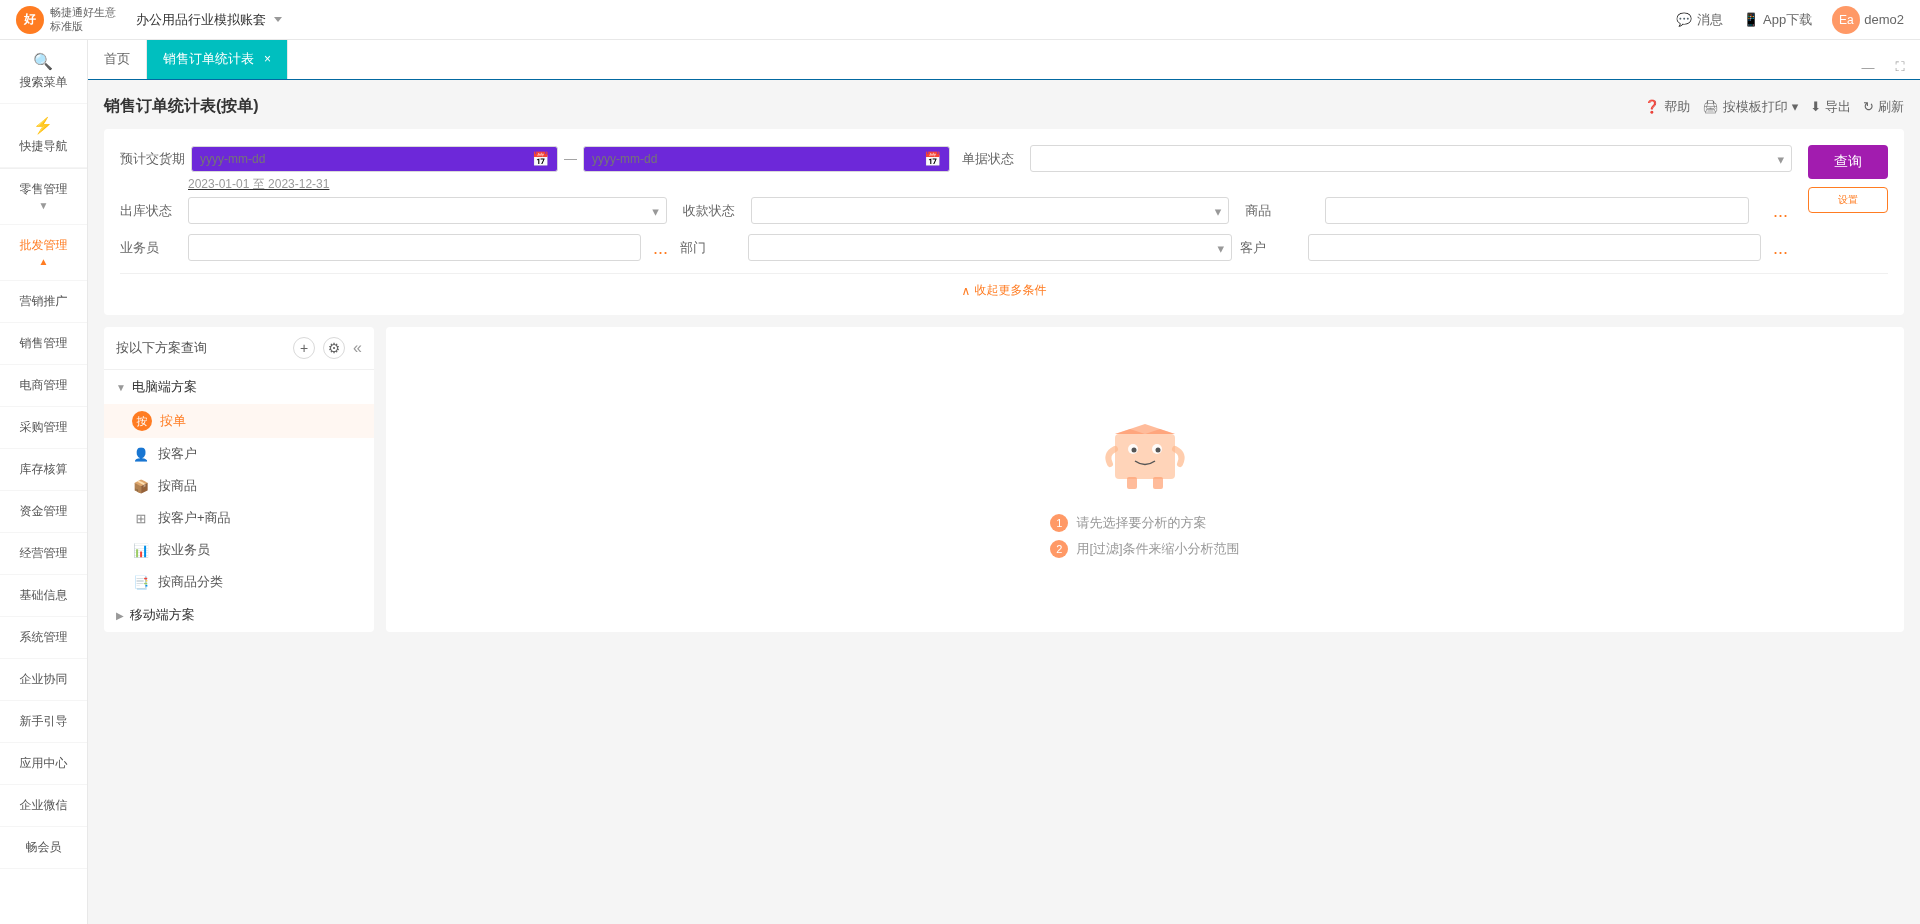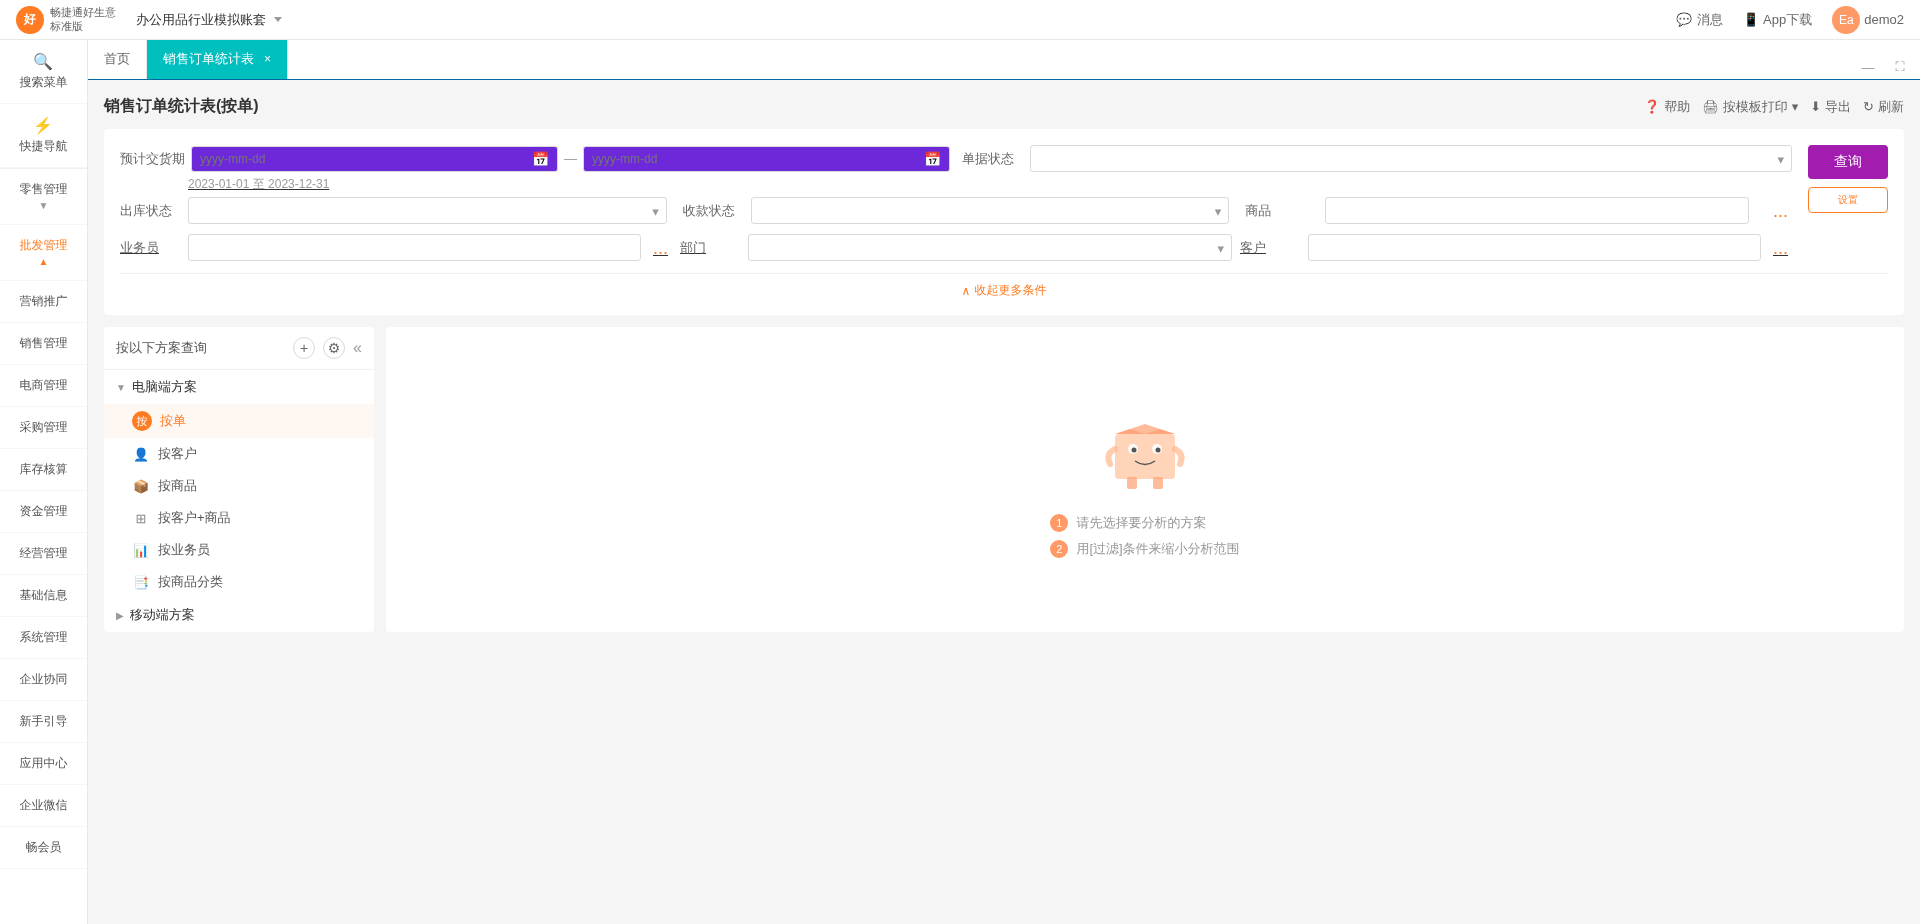--- a/index.html
+++ b/index.html
@@ -282,21 +282,21 @@
                   </select>
                 </div>
               </div>
               <div style="display:flex; align-items:center; gap:20px; flex:1;">
                 <span class="filter-label">商品</span>
                 <input type="text" style="flex: 1 1 0%; border: 1px solid rgb(217, 217, 217); border-radius: 3px; padding: 5px 8px; font-size: 13px;">
                 <span class="dots-btn">...</span>
               </div>
             </div>
 
-            <div style="display:flex; align-items:flex-end; gap:8px;text-decoration:underline;">
+            <div style="display:flex; align-items:flex-end; gap:8px;">
               <div style="display:flex; align-items:center; gap:8px; flex:1;">
                 <span class="filter-label">业务员</span>
                 <input type="text" style="flex: 1 1 0%; border: 1px solid rgb(217, 217, 217); border-radius: 3px; padding: 5px 8px; font-size: 13px;">
                 <span class="dots-btn">...</span>
               </div>
               <div style="display:flex; align-items:center; gap:8px; flex:1;">
                 <span class="filter-label">部门</span>
                 <div class="select-wrapper" style="flex:1;">
                   <select>
                     <option value=""></option>

